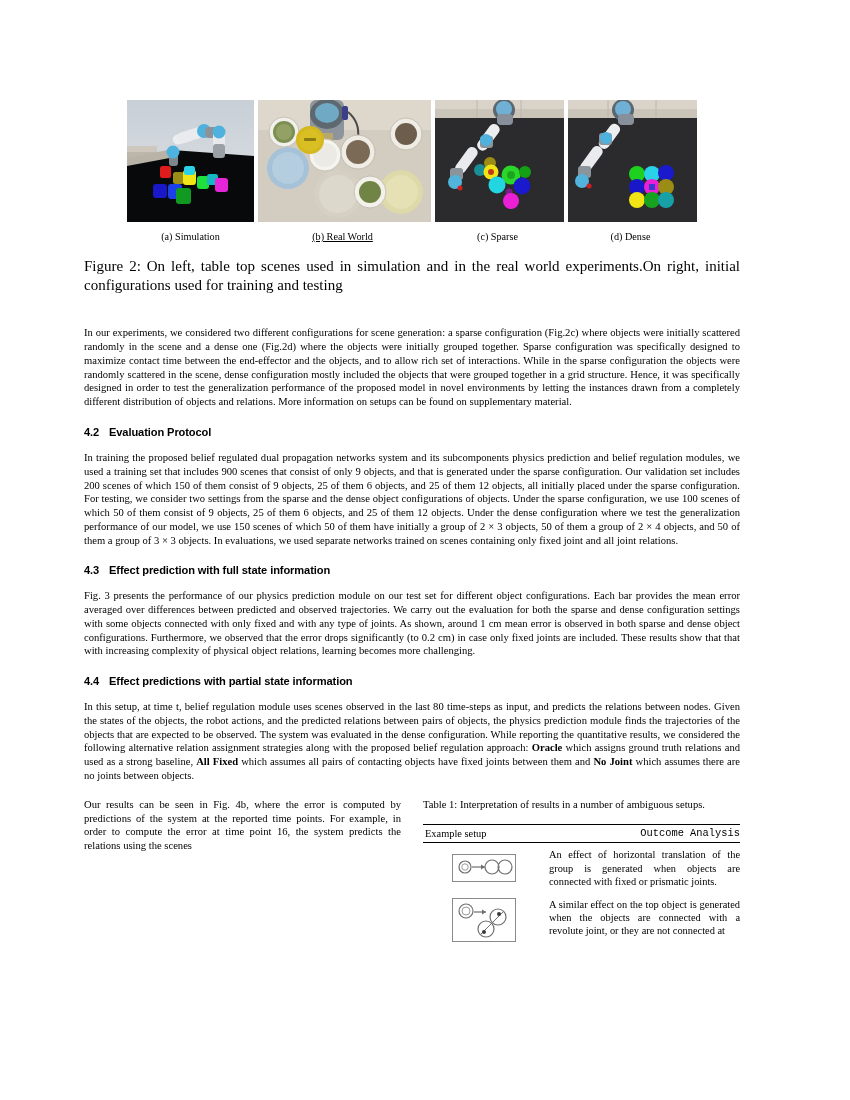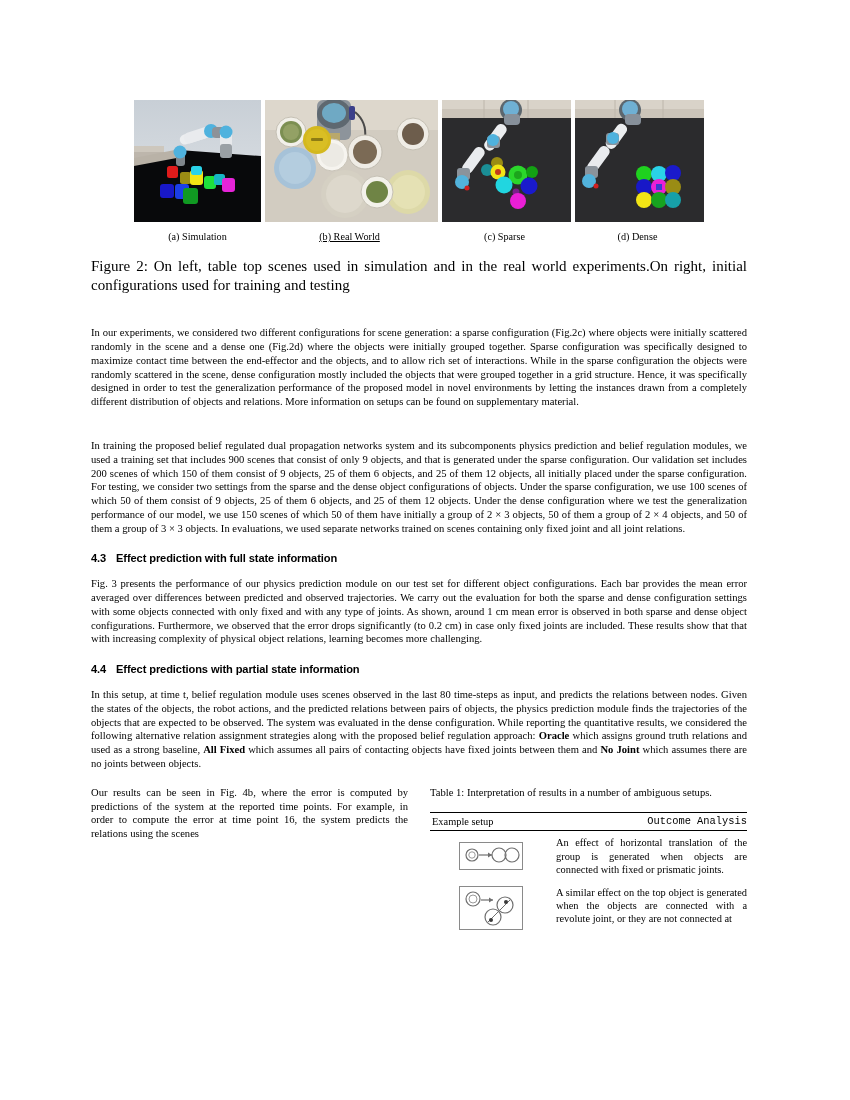--- a/index.html
+++ b/index.html
@@ -16,21 +16,21 @@
     overflow: hidden;
   }
   .page {
     position: absolute;
     left: 0; top: 0;
     width: 850px;
     height: 1100px;
   }
   .content {
     position: absolute;
-    left: 91px;
+    left: 84px;
     top: 100px;
     width: 656px;
   }
 
   
   .figure-row {
     display: flex;
     gap: 4px;
     width: 570px;
     margin-left: 43px;
@@ -310,20 +310,23 @@
 
   <div class="fig-caption">Figure 2: On left, table top scenes used in simulation and in the real world experiments.On right, initial configurations used for training and testing</div>
 
   <div class="sec-gap"></div>
   <div style="height:14px"></div>
 
   <p class="body">In our experiments, we considered two different configurations for scene generation: a sparse configuration (Fig.2c) where objects were initially scattered randomly in the scene and a dense one (Fig.2d) where the objects were initially grouped together. Sparse configuration was specifically designed to maximize contact time between the end-effector and the objects, and to allow rich set of interactions. While in the sparse configuration the objects were randomly scattered in the scene, dense configuration mostly included the objects that were grouped together in a grid structure. Hence, it was specifically designed in order to test the generalization performance of the proposed model in novel environments by letting the instances drawn from a completely different distribution of objects and relations. More information on setups can be found on supplementary material.</p>
 
   <div class="sec-gap"></div>
 
+  <h2 class="section">
+    <span class="num">4.2</span><span>Evaluation Protocol</span>
+  </h2>
   <div class="para-gap"></div>
   <p class="body"><span>In training the proposed belief regulated dual propagation networks system and its subcomponents physics prediction and belief regulation modules, we used a training set that includes 900 scenes that consist of only 9 objects, and that is generated under the sparse configuration. Our validation set includes 200 scenes of which 150 of them consist of 9 objects, 25 of them 6 objects, and 25 of them 12 objects, all initially placed under the sparse configuration. For testing, we consider two settings from the sparse and the dense object configurations of objects. Under the sparse configuration, we use 100 scenes of which 50 of them consist of 9 objects, 25 of them 6 objects, and 25 of them 12 objects. Under the dense configuration where we test the generalization performance of our model, we use 150 scenes of which 50 of them have initially a group of 2 </span><span>×</span><span> 3 objects, 50 of them a group of 2 </span><span>×</span><span> 4 objects, and 50 of them a group of 3 </span><span>×</span><span> 3 objects. In evaluations, we used separate networks trained on scenes containing only fixed joint and all joint relations.</span></p>
 
   <div class="sec-gap"></div>
 
   <h2 class="section">
     <span class="num">4.3</span><span>Effect prediction with full state information</span>
   </h2>
   <div class="para-gap"></div>
   <p class="body">Fig. 3 presents the performance of our physics prediction module on our test set for different object configurations. Each bar provides the mean error averaged over differences between predicted and observed trajectories. We carry out the evaluation for both the sparse and dense configuration settings with some objects connected with only fixed and with any type of joints. As shown, around 1 cm mean error is observed in both sparse and dense object configurations. Furthermore, we observed that the error drops significantly (to 0.2 cm) in case only fixed joints are included. These results show that that with increasing complexity of physical object relations, learning becomes more challenging.</p>

